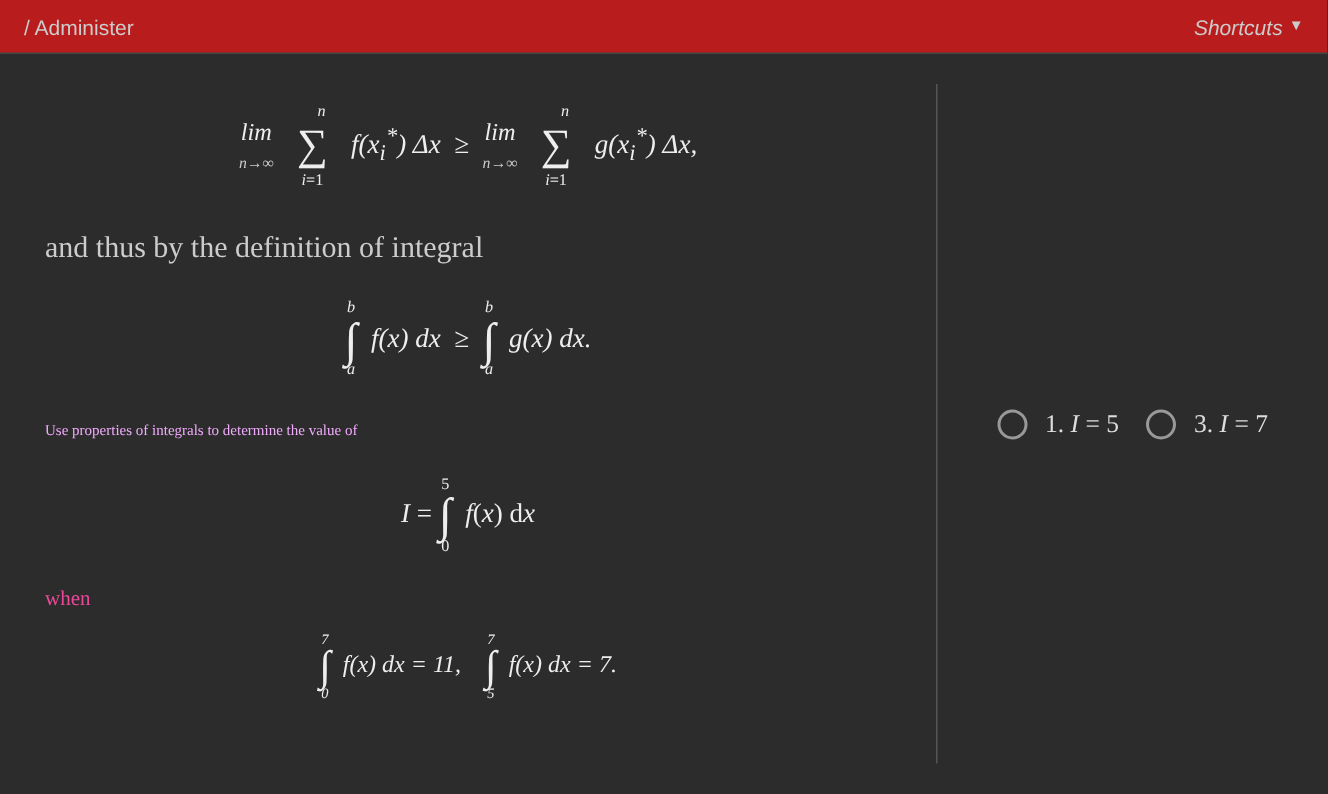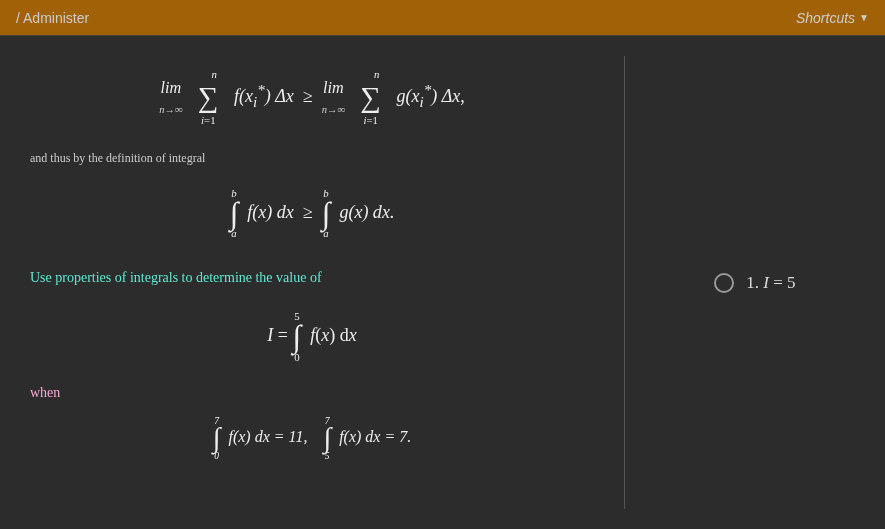--- a/index.html
+++ b/index.html
@@ -11,21 +11,21 @@
       font-family: Georgia, 'Times New Roman', serif;
       overflow: hidden;
       position: relative;
     }
 
     
     .top-bar {
       display: flex;
       align-items: center;
       justify-content: space-between;
-      background: #a16207;
+      background: #b91c1c;
       height: 36px;
       padding: 0 16px;
       border-bottom: 1px solid #444;
     }
 
     .breadcrumb {
       color: #ccc;
       font-size: 14px;
       font-family: Arial, sans-serif;
     }
@@ -66,49 +66,49 @@
 
     .math-block-top {
       text-align: center;
       margin-bottom: 20px;
       font-size: 18px;
       color: #eee;
       padding-top: 10px;
     }
 
     .definition-text {
-      font-size: 12px;
+      font-size: 20px;
       color: #ccc;
       margin-bottom: 16px;
       margin-top: 10px;
     }
 
     .math-block-mid {
       text-align: center;
       margin-bottom: 24px;
       font-size: 18px;
       color: #eee;
     }
 
     .problem-text {
-      font-size: 14px;
-      color: #5eead4;
+      font-size: 10px;
+      color: #f0abfc;
       margin-bottom: 19px;
     }
 
     .math-block-integral {
       text-align: center;
       margin: 10px 0 16px 0;
       font-size: 18px;
       color: #eee;
     }
 
     .when-text {
       font-size: 14px;
-      color: #f9a8d4;
+      color: #ec4899;
       margin-bottom: 8px;
     }
 
     .math-block-given {
       font-size: 16px;
       color: #eee;
       text-align: center;
     }
 
     
@@ -299,17 +299,22 @@
 
   <div class="right-panel">
 
     <div class="choice-item">
       <div class="radio-outer">
       </div>
       <span class="choice-text">1. <em>I</em> = 5</span>
     </div>
 
 
+    <div class="choice-item">
+      <div class="radio-outer">
+      </div>
+      <span class="choice-text">3. <em>I</em> = 7</span>
+    </div>
 
 
 
   </div>
 </div>
 
 </body></html>

